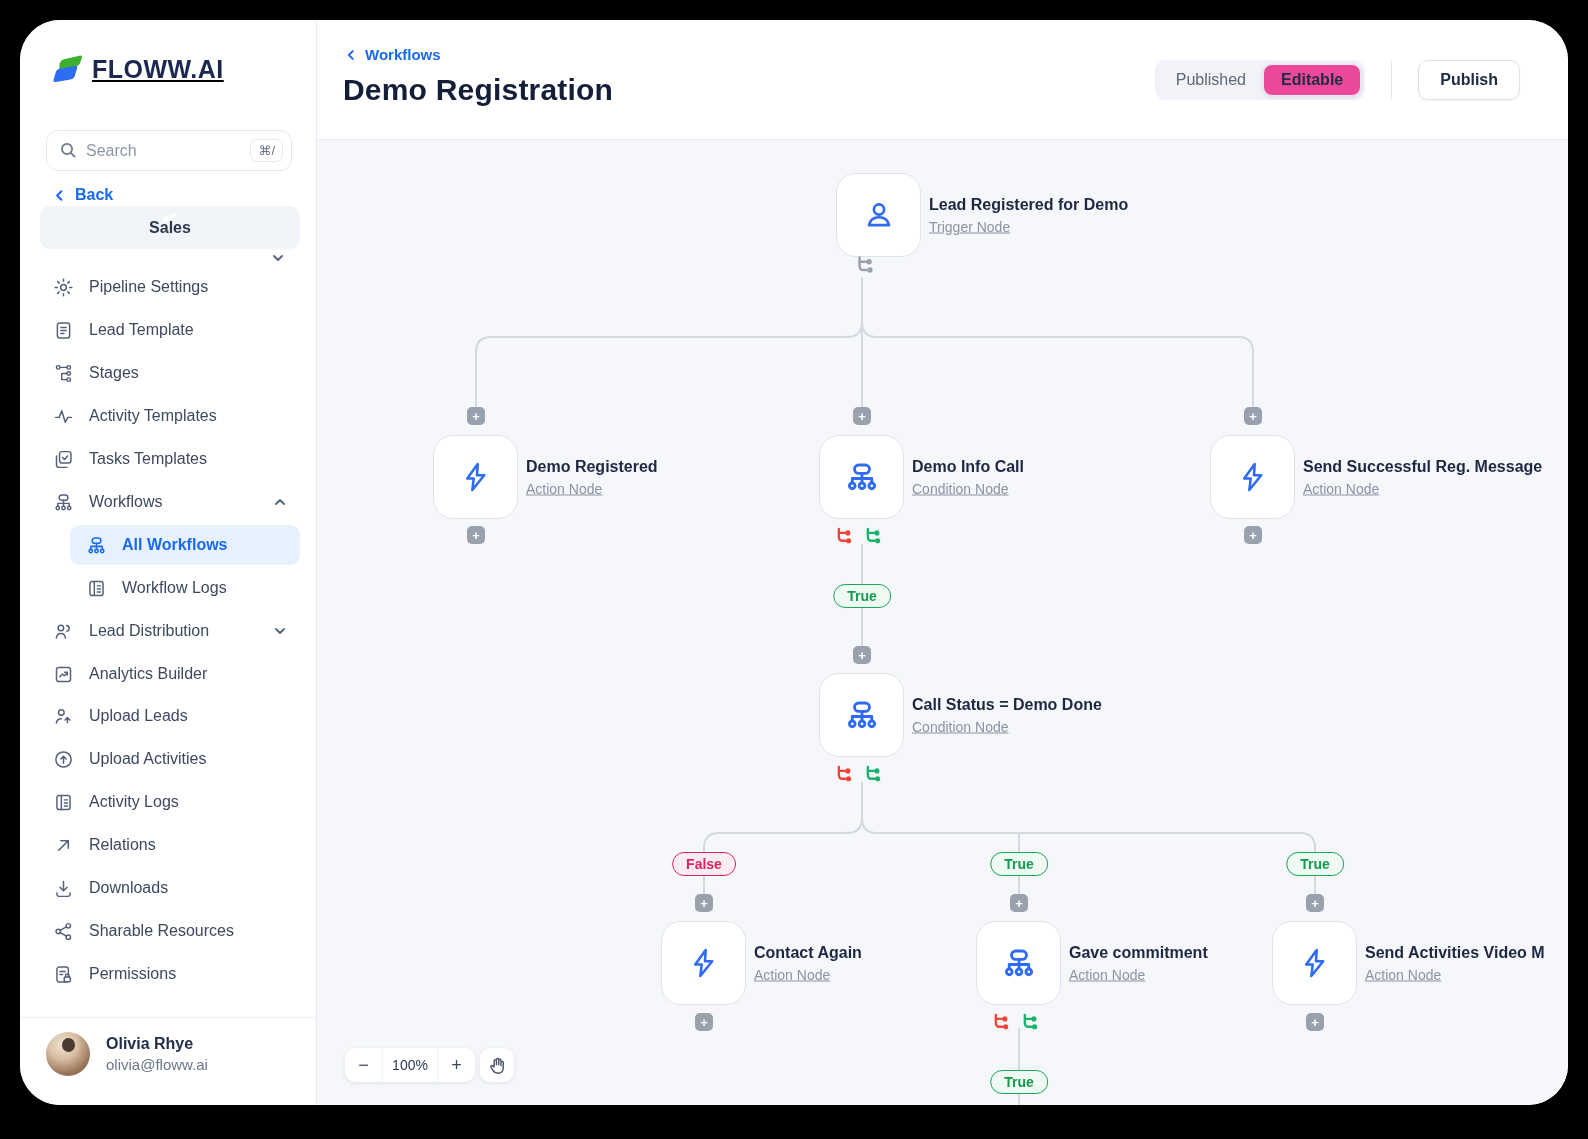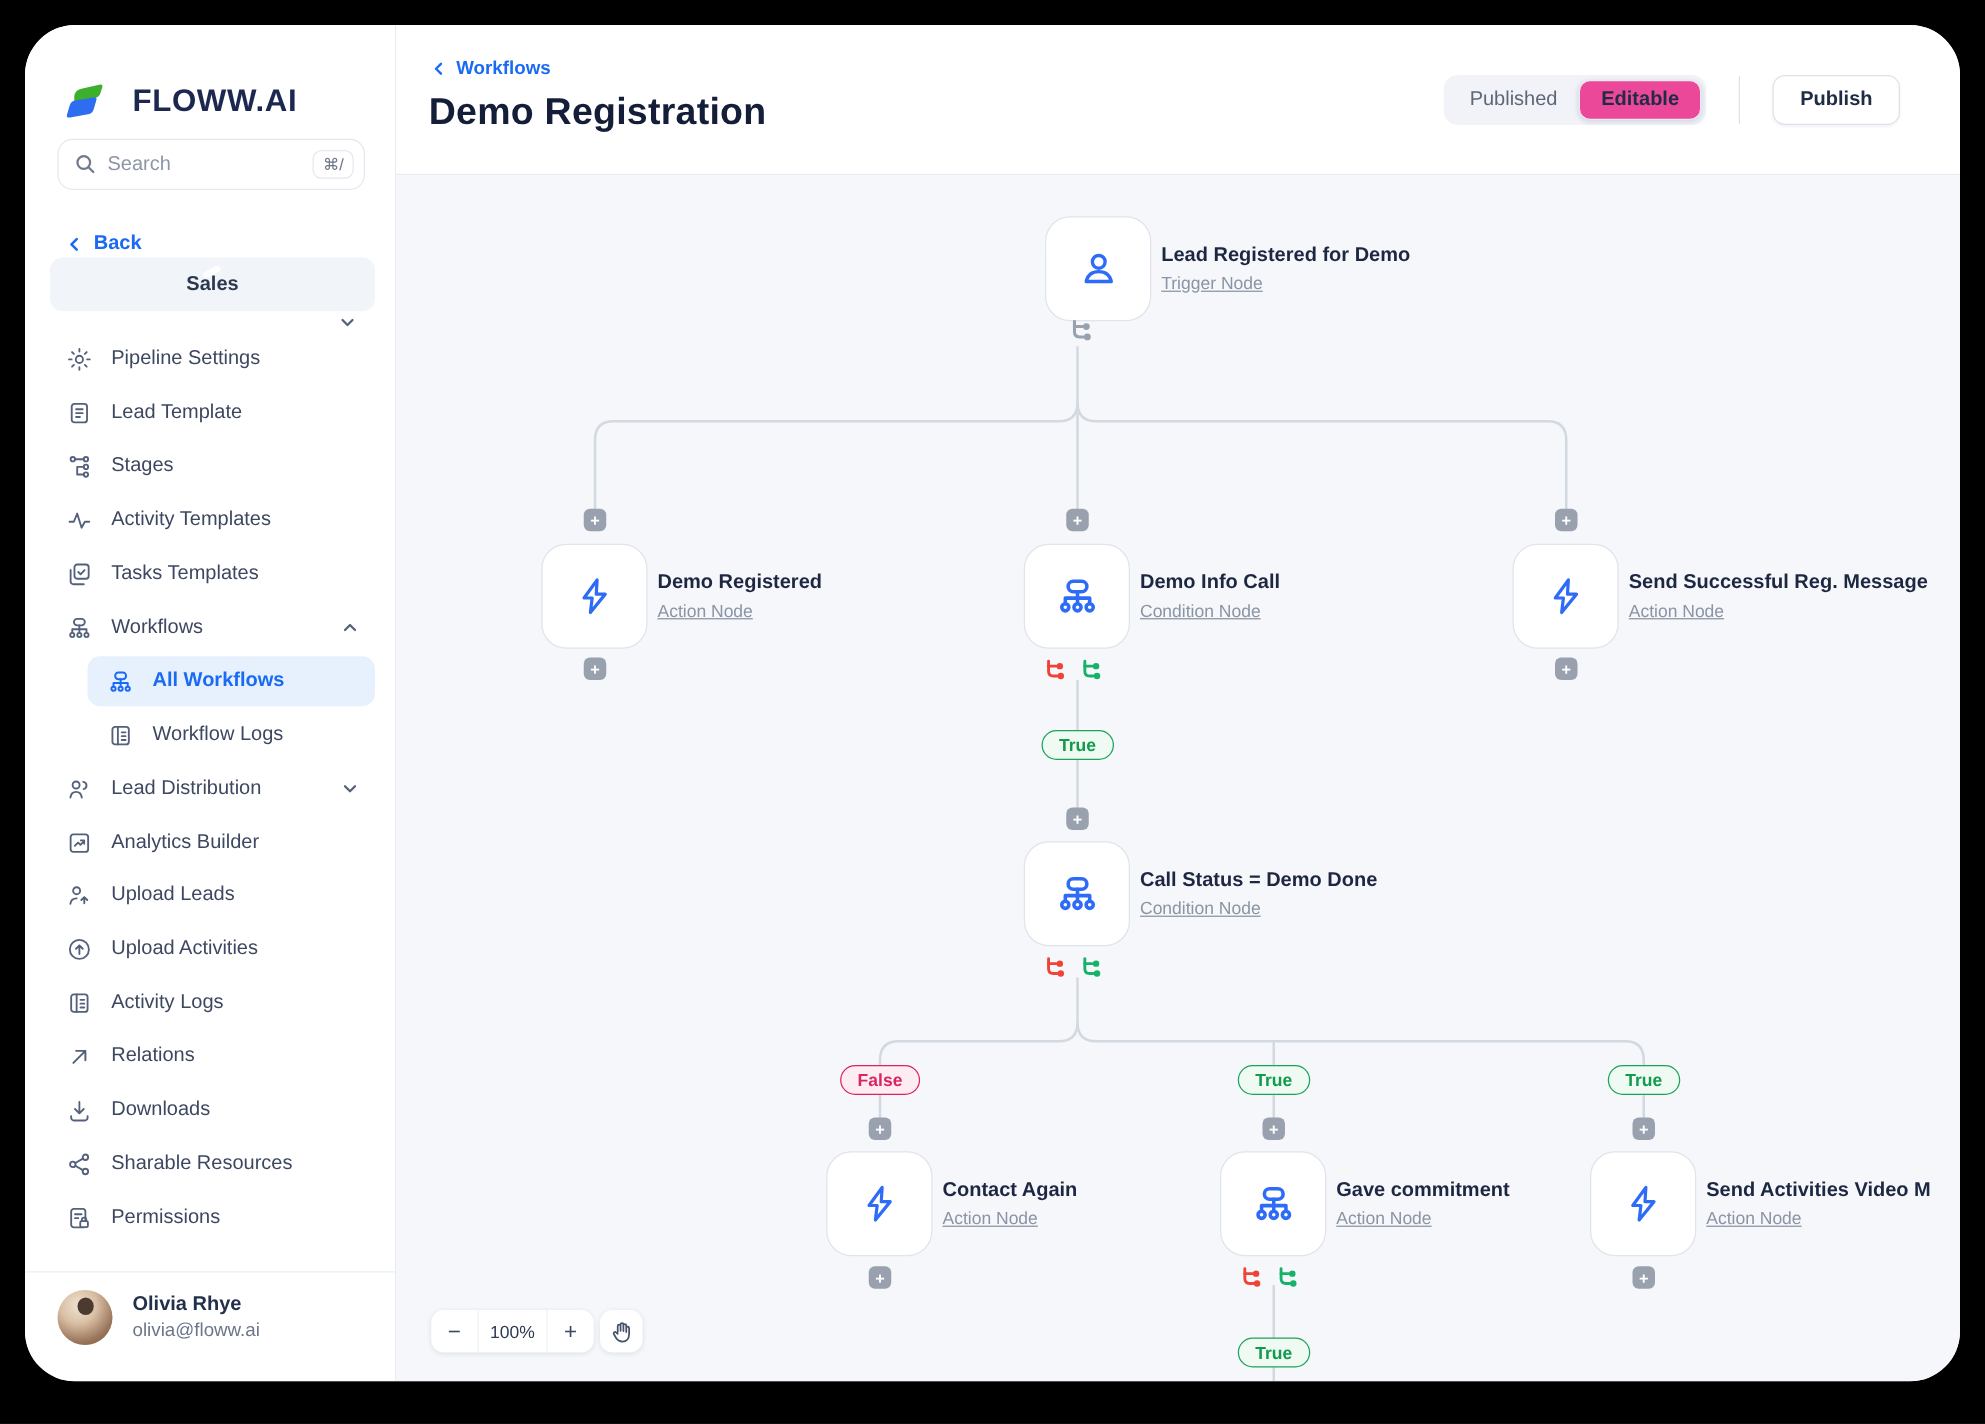--- a/index.html
+++ b/index.html
@@ -1,25 +1,25 @@
 <!DOCTYPE html>
 <html><head>
 <meta charset="utf-8">
 <style>
   * { margin:0; padding:0; box-sizing:border-box; }
   html,body { width:1588px; height:1139px; background:#000; font-family:"Liberation Sans", sans-serif; }
   .window { position:absolute; left:20px; top:20px; width:1548px; height:1085px; background:#fff; border-radius:40px; overflow:hidden; }
 
   
   .sidebar { position:absolute; left:0; top:0; width:297px; height:100%; background:#fff; border-right:1px solid #e8ebf1; }
-  .brand { position:absolute; left:28px; top:42px; display:flex; align-items:center; gap:20px; }
+  .brand { position:absolute; left:28px; top:30px; display:flex; align-items:center; gap:6px;text-decoration:underline; }
   .brand-text { font-size:25px; font-weight:800; letter-spacing:.5px; color:#1c2850; }
   .logo-mark { width:38px; height:38px; position:relative; }
 
-  .search-box { position:absolute; left:26px; top:91px; width:246px; height:41px; border:1px solid #e4e8ef; border-radius:12px; display:flex; align-items:center; padding:0 8px 0 12px; background:#fff; }
+  .search-box { position:absolute; left:26px; top:110px; width:246px; height:41px; border:1px solid #e4e8ef; border-radius:12px; display:flex; align-items:center; padding:0 8px 0 12px; background:#fff; }
   .search-box input { border:none; outline:none; flex:1; font-size:16px; color:#3a4456; margin-left:8px; min-width:0; font-family:"Liberation Sans", sans-serif; background:transparent; }
   .search-box input::placeholder { color:#8d96a7; }
   .kbd { border:1px solid #e4e8ef; border-radius:7px; font-size:13px; color:#6b7486; padding:3px 7px; background:#fff; }
 
   .back-row { position:absolute; left:32px; top:166px; display:flex; align-items:center; gap:8px; color:#1a6af4; font-weight:700; font-size:16px; cursor:pointer; }
 
   .workspace-row { position:absolute; left:20px; top:186px; width:260px; height:43px; background:#f1f5f9; border-radius:10px; display:flex; align-items:center; padding:0 14px; gap:13px;flex-direction:column; }
   .workspace-label { flex:1; font-size:16px; font-weight:600; color:#2c3850; }
   .ws-icon { width:22px; height:22px; border-radius:50%; background:linear-gradient(135deg,#7cc940 0%,#3ba32f 55%,#1f8c2c 100%); position:relative; }
   .ws-icon::after { content:""; position:absolute; left:3px; top:9px; width:15px; height:5px; border-radius:4px; background:#fff; transform:rotate(-28deg); opacity:.9; }

